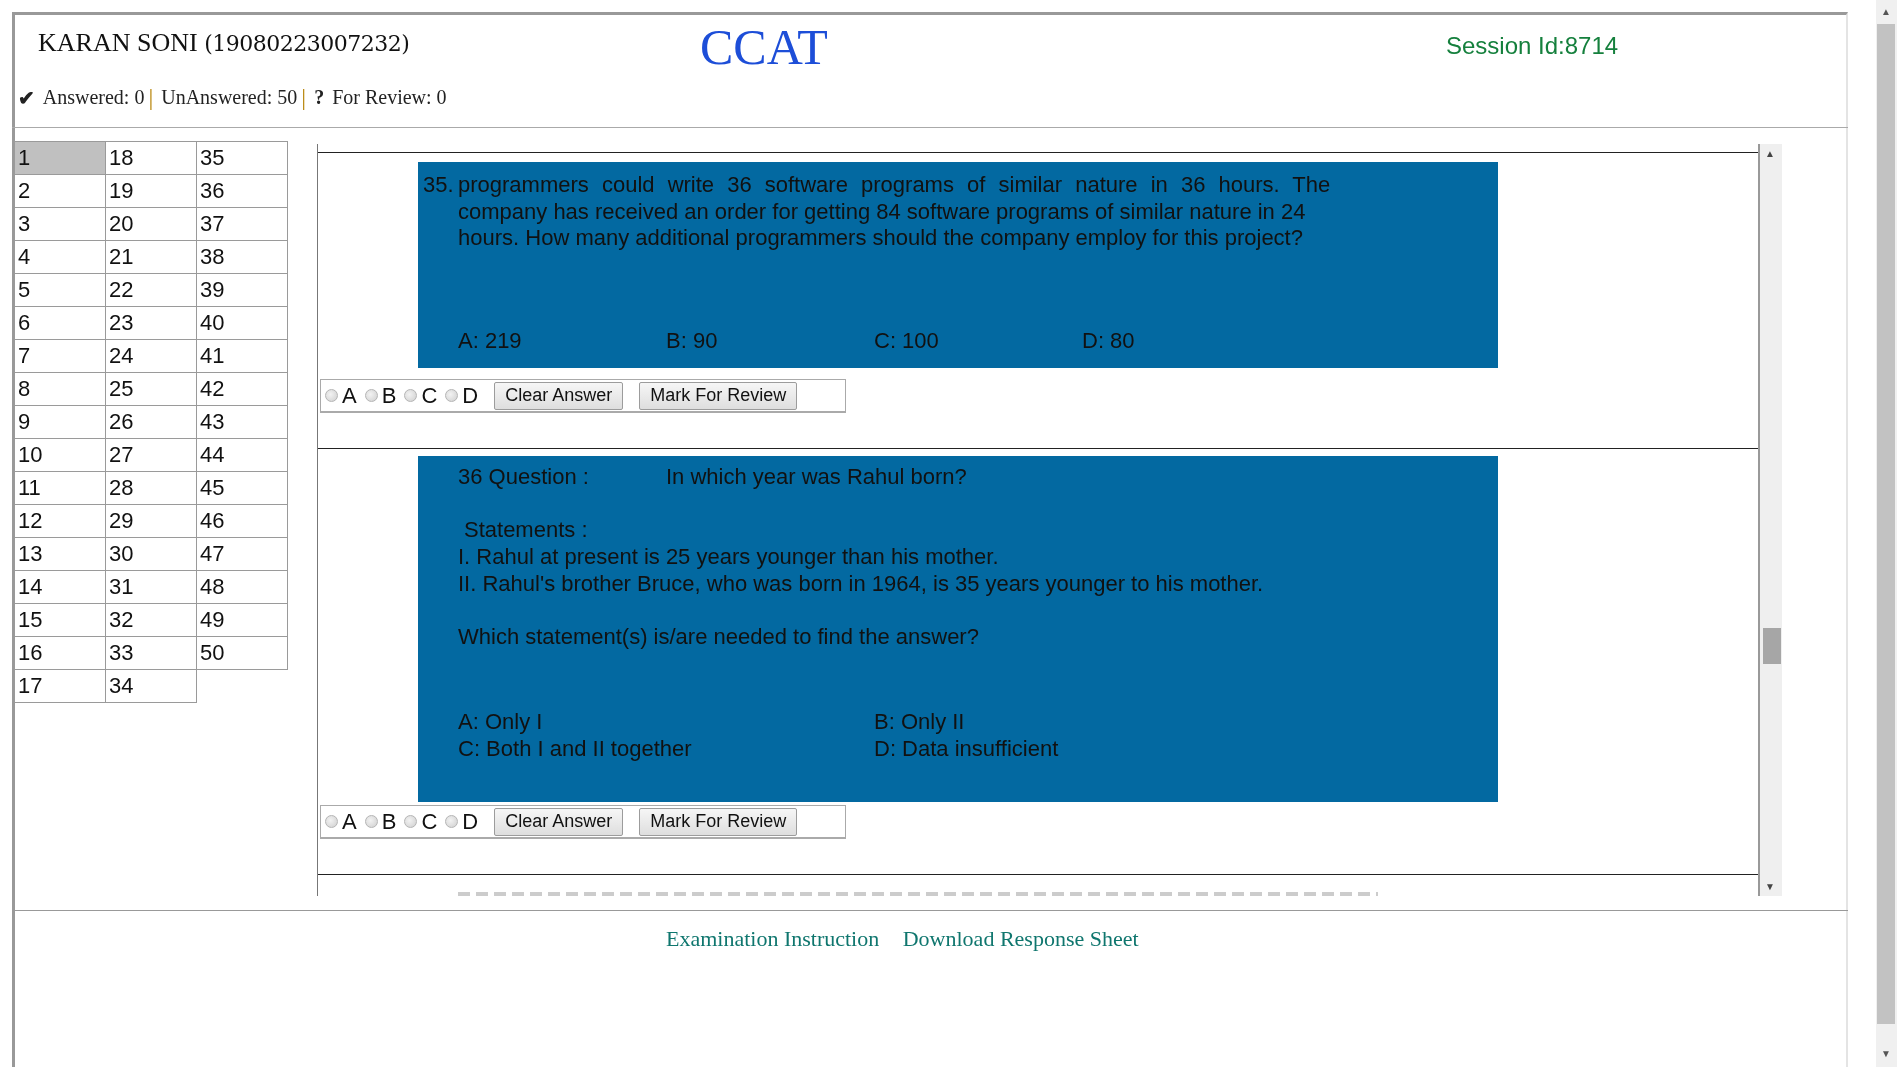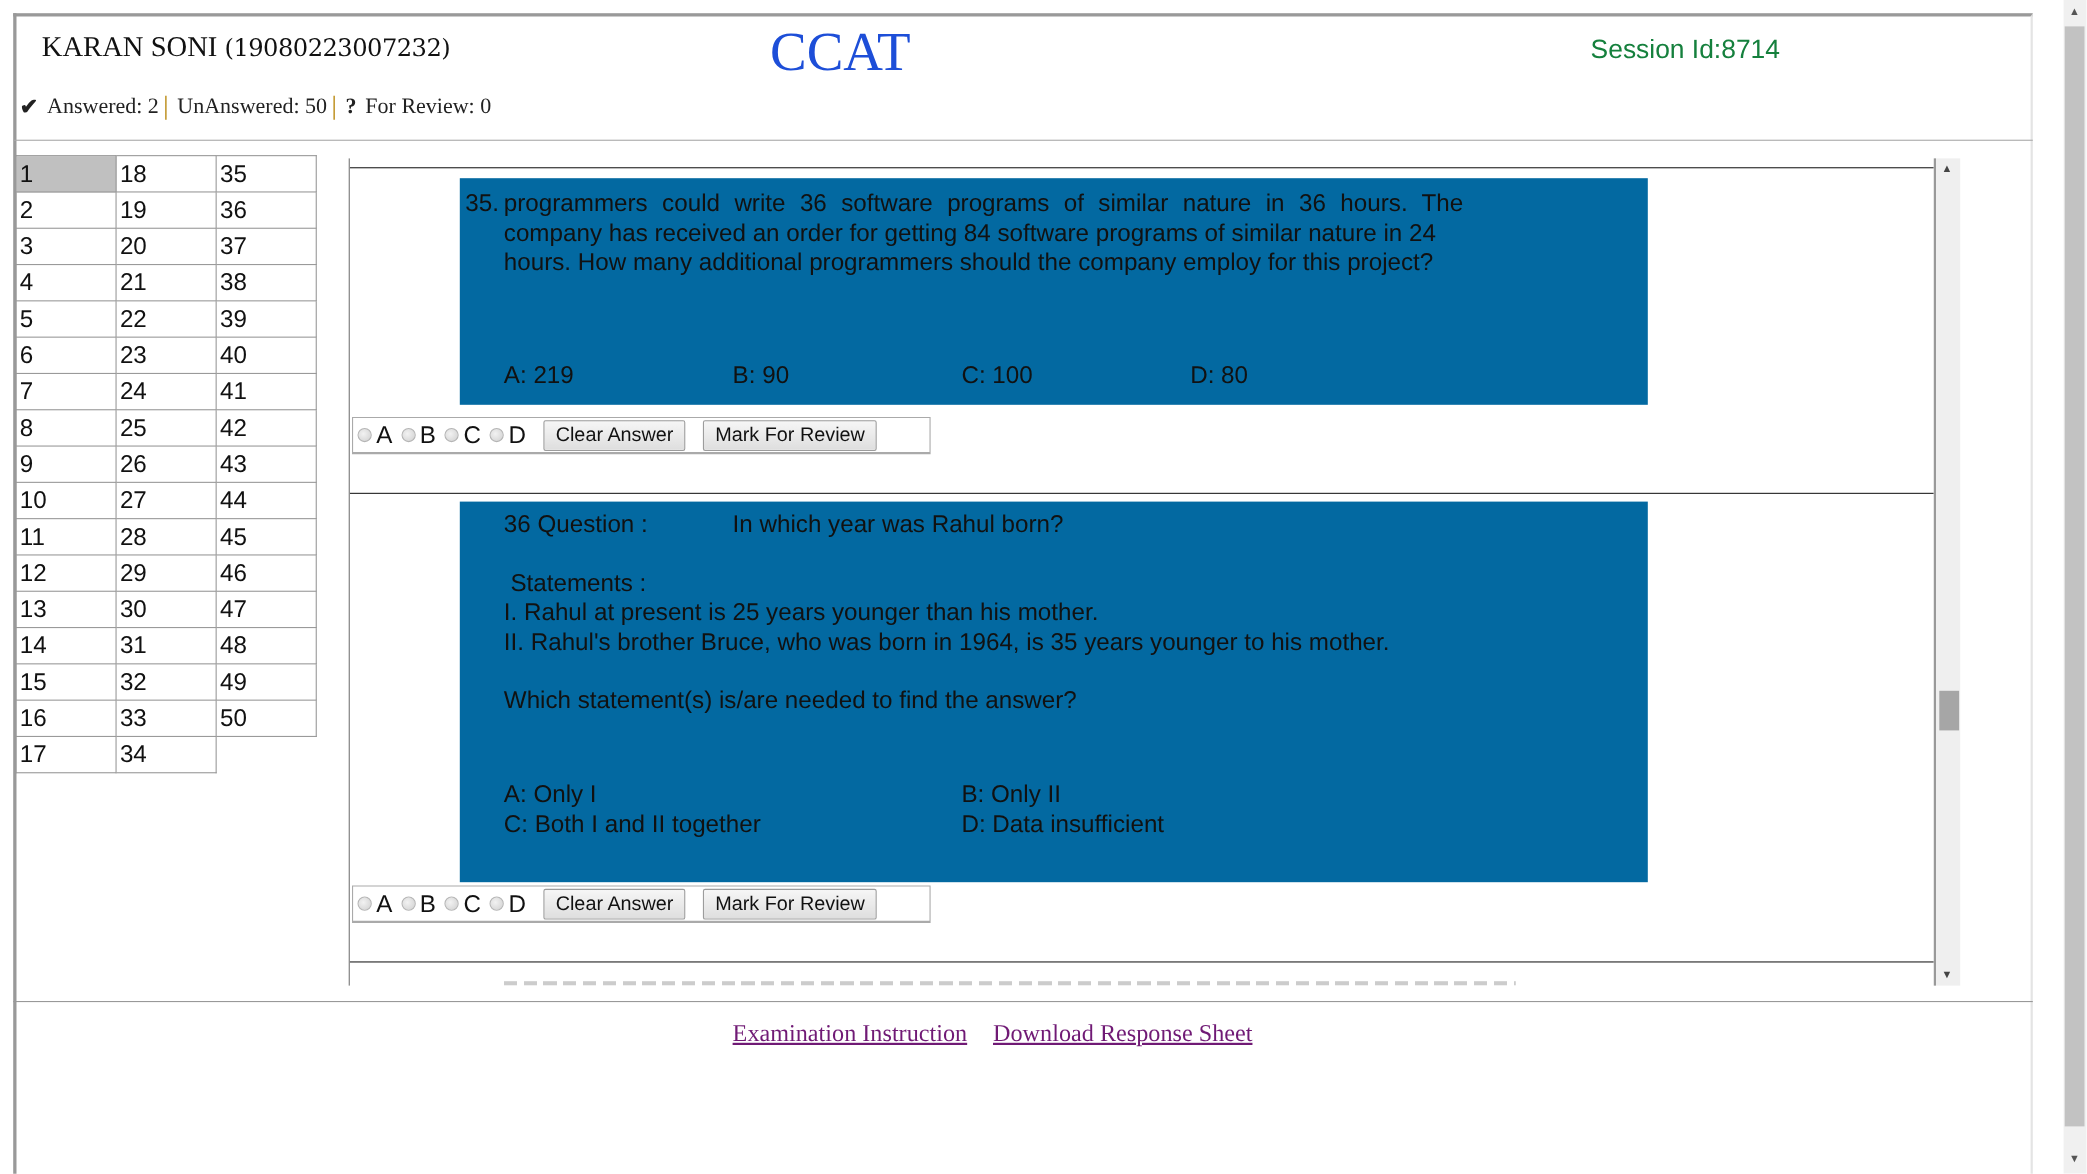--- a/index.html
+++ b/index.html
@@ -69,42 +69,42 @@
       width: 13px; height: 13px; border-radius: 50%; border: 1px solid #b5b5b5;
       background: radial-gradient(circle at 40% 40%, #f2f2f2, #cfcfcf); margin-right: 4px; box-sizing: border-box;
     }
     .btn {
       height: 28px; padding: 0 10px; font-size: 18px; font-family: "Liberation Sans", sans-serif;
       border: 1px solid #9c9c9c; border-radius: 2px; background: linear-gradient(#f6f6f6, #dedede);
       color: #111; margin-left: 8px; cursor: pointer; display: flex; align-items: center;
     }
     .footer-rule { position: absolute; left: 12px; top: 910px; width: 1836px; height: 1px; background: #999; }
     .footer-links { position: absolute; left: 666px; top: 926px; font-size: 22px; font-family: "Liberation Serif", serif; }
-    .footer-links a { color: #701a75; text-decoration: underline; margin-right: 18px; cursor: pointer; }
+    .footer-links a { color: #0f766e; margin-right: 18px; cursor: pointer; }
     .win-scrollbar {
       position: absolute; left: 1876px; top: 0; width: 21px; height: 1067px; background: #f0f0f0;
     }
     .win-scrollbar .thumb { position: absolute; left: 1px; top: 24px; width: 18px; height: 1000px; background: #c2c2c2; }
     .win-scrollbar .arrow { position: absolute; left: 5px; font-size: 10px; color: #555; }
   </style>
 </head>
 <body>
 
 <div class="page-frame"></div>
 
 <div class="candidate">
   <span>KARAN SONI</span>
   <span class="roll">(19080223007232)</span>
 </div>
 <div class="exam-title">CCAT</div>
 <div class="session">Session Id:8714</div>
 
 <div class="stats">
   <span class="ico">✔</span>
-  <span>Answered: 2</span>
+  <span>Answered: 0</span>
   <span class="sep">|</span>
   <span>UnAnswered: 50</span>
   <span class="sep">|</span>
   <span class="ico">?</span>
   <span>For Review: 0</span>
 </div>
 
 <div class="header-rule"></div>
 
 <table class="palette">

